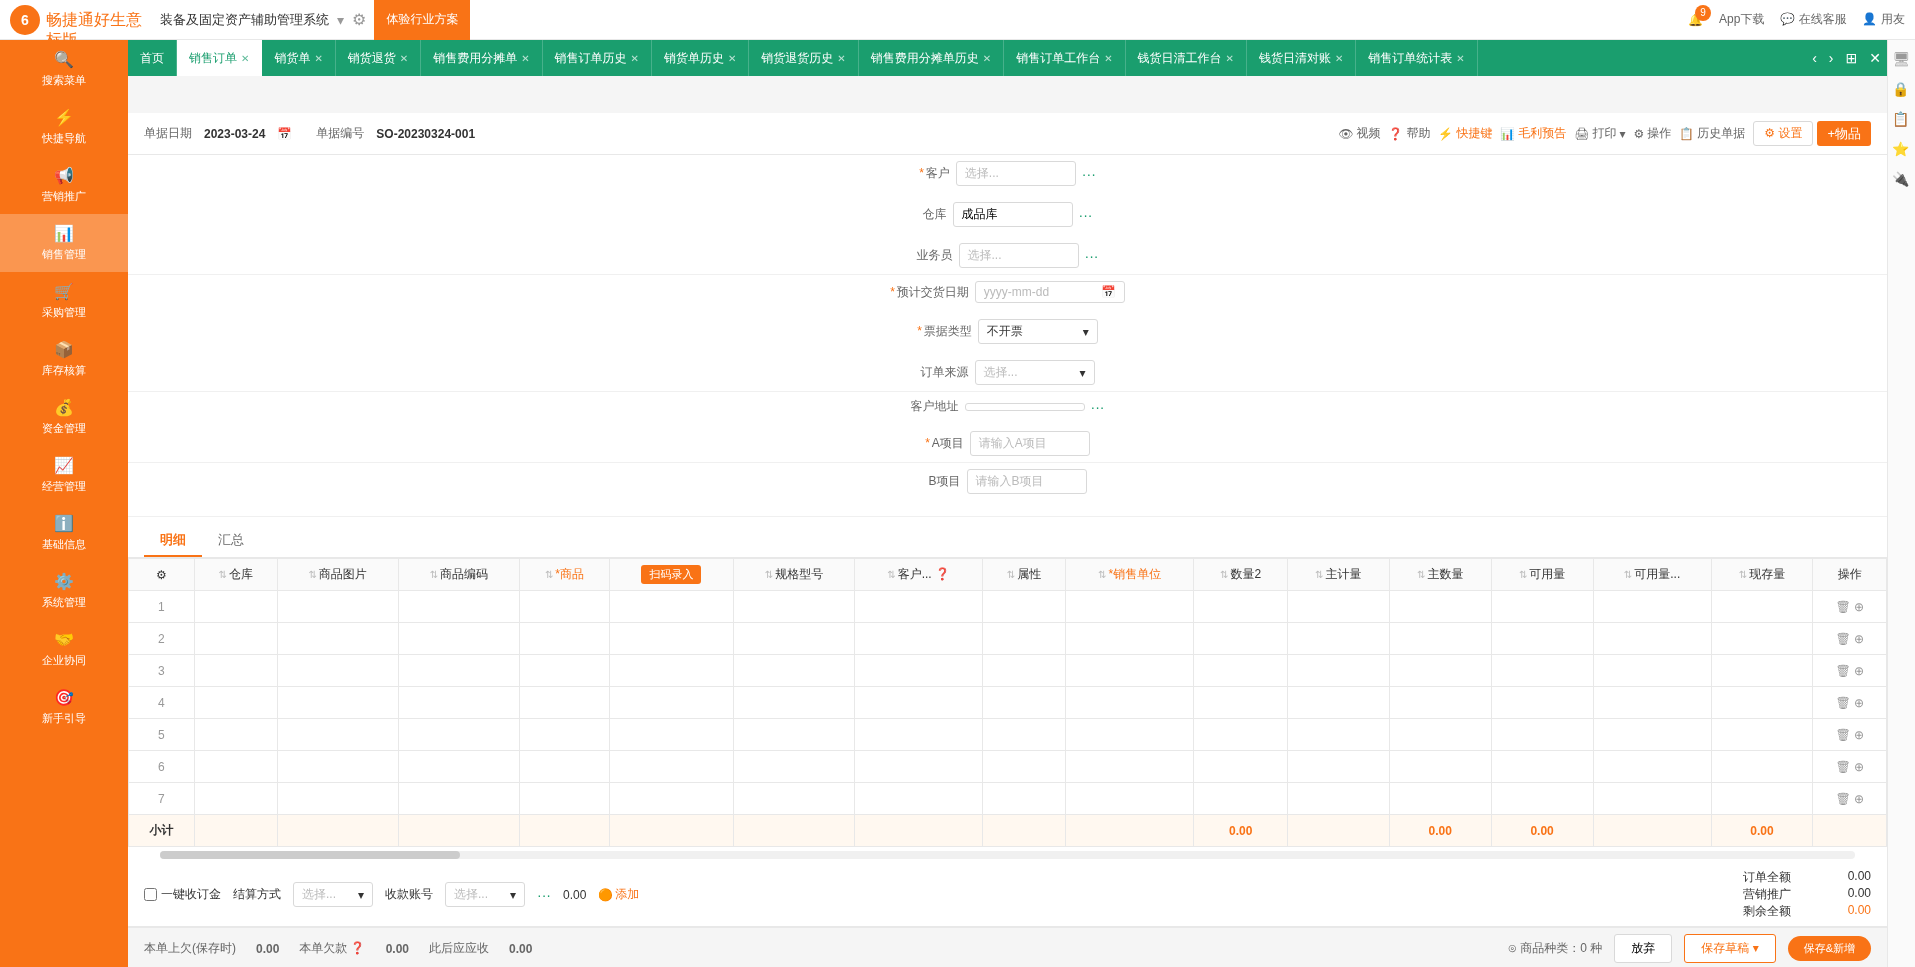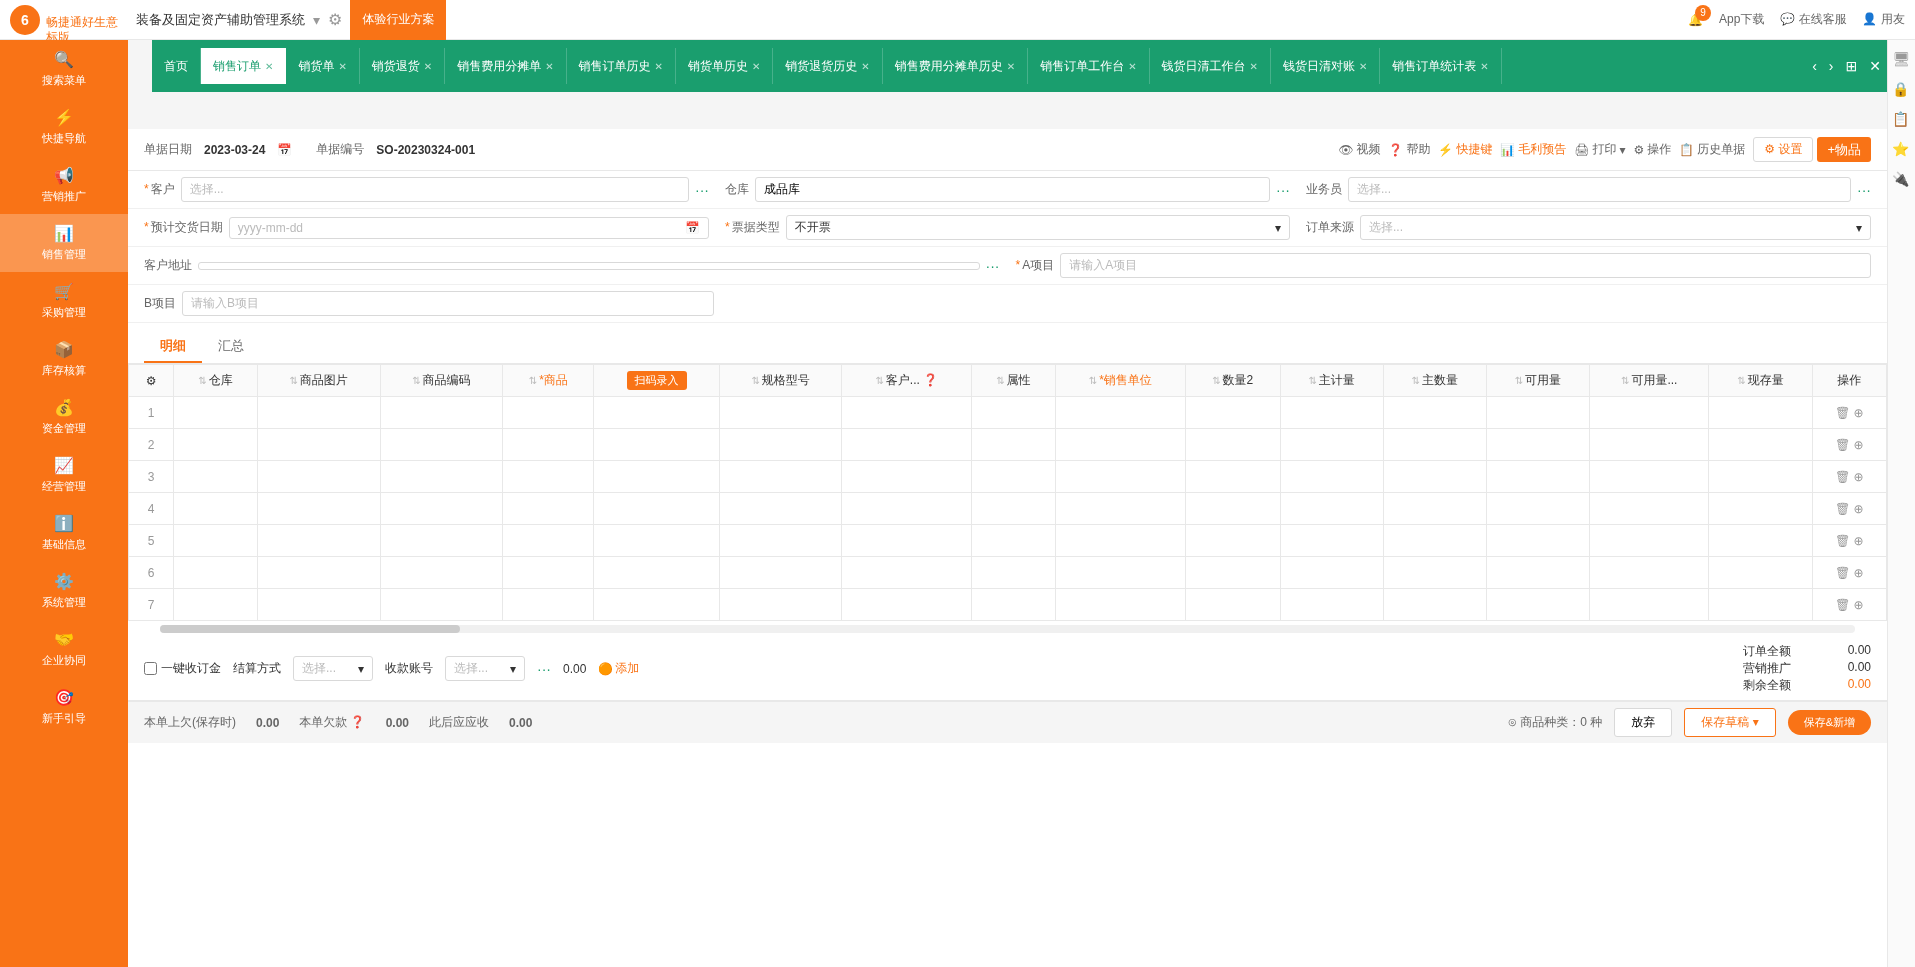--- a/index.html
+++ b/index.html
@@ -4,47 +4,47 @@
   <style>
     * { box-sizing: border-box; margin: 0; padding: 0; }
     body { font-family: 'Microsoft YaHei', Arial, sans-serif; font-size: 12px; background: #f5f5f5; color: #333; overflow: hidden; }
 
     
     .app-container { display: flex; flex-direction: column; height: 967px; width: 1915px; }
     .top-bar { height: 40px; background: #fff; display: flex; align-items: center; padding: 0 10px; border-bottom: 1px solid #e8e8e8; justify-content: space-between; flex-shrink: 0; }
     .main-area { display: flex; flex: 1; overflow: hidden; }
     .sidebar { width: 128px; background: #f97316; display: flex; flex-direction: column; flex-shrink: 0; }
     .content-area { flex: 1; display: flex; flex-direction: column; overflow: hidden; }
-    .tab-bar { height: 52px; background: #1a9e6e; display: flex; align-items: center; flex-shrink: 0; overflow: hidden; margin-left: 24px; }
+    .tab-bar { height: 36px; background: #1a9e6e; display: flex; align-items: center; flex-shrink: 0; overflow: hidden; }
     .main-content { flex: 1; background: #fff; overflow: auto; padding: 0; margin-top: 37px; }
 
     
     .top-bar-left { display: flex; align-items: center; gap: 8px; }
     .logo-area { display: flex; align-items: center; gap: 6px; }
     .logo-icon { width: 30px; height: 30px; background: #f97316; border-radius: 50%; display: flex; align-items: center; justify-content: center; color: white; font-size: 14px; font-weight: bold; }
-    .logo-text { font-size: 12px; color: #f97316; line-height: 1.2; margin-top: 20px; }
+    .logo-text { font-size: 16px; color: #f97316; line-height: 1.2; margin-top: 20px; }
     .system-title { font-size: 13px; color: #333; margin-left: 10px; }
     .top-bar-btn { background: #f97316; color: white; border: none; padding: 20px 12px; border-radius: 3px; font-size: 12px; cursor: pointer; }
     .top-bar-right { display: flex; align-items: center; gap: 16px; color: #666; font-size: 12px; }
     .top-bar-right span { cursor: pointer; }
     .badge { background: #f97316; color: white; border-radius: 50%; width: 16px; height: 16px; display: inline-flex; align-items: center; justify-content: center; font-size: 10px; }
     .sidebar-item { display: flex; flex-direction: column; align-items: center; padding: 10px 4px; cursor: pointer; color: white; font-size: 11px; gap: 4px; }
     .sidebar-item.active { background: rgba(255,255,255,0.25); }
     .sidebar-icon { font-size: 16px; }
 
     
     .tab-item { padding: 0 12px; height: 36px; display: flex; align-items: center; color: white; cursor: pointer; font-size: 12px; white-space: nowrap; border-right: 1px solid rgba(255,255,255,0.2); gap: 4px; flex-shrink: 0; }
     .tab-item.active { background: white; color: #1a9e6e; }
     .tab-item.home { background: #1a9e6e; }
     .tab-close { font-size: 10px; opacity: 0.7; }
     .tab-nav-btn { color: white; background: none; border: none; cursor: pointer; padding: 0 6px; font-size: 14px; }
 
     
     .form-header { padding: 8px 16px; background: #fff; border-bottom: 1px solid #e8e8e8; display: flex; align-items: center; gap: 12px; }
-    .form-row { display: flex; align-items: center; padding: 6px 16px; gap: 16px; border-bottom: 1px solid #f0f0f0; }
+    .form-row { display: flex; align-items: center; padding: 6px 16px; gap: 16px; border-bottom: 1px solid #f0f0f0; flex-direction: column; }
     .form-field { display: flex; align-items: center; gap: 6px; flex: 1; }
     .form-label { color: #666; white-space: nowrap; font-size: 12px; }
     .form-label.required::before { content: '*'; color: #f97316; margin-right: 2px; }
     .form-input { border: 1px solid #d9d9d9; border-radius: 3px; padding: 3px 8px; font-size: 12px; color: #000000; background: #fff; min-width: 120px; }
     .form-input.placeholder { color: #bbb; }
     .form-select { border: 1px solid #d9d9d9; border-radius: 3px; padding: 3px 8px; font-size: 12px; min-width: 120px; background: #fff; display: flex; align-items: center; justify-content: space-between; cursor: pointer; }
     .ellipsis-btn { color: #1a9e6e; cursor: pointer; font-size: 14px; }
     .date-field { border: 1px solid #d9d9d9; border-radius: 3px; padding: 3px 8px; font-size: 12px; min-width: 150px; display: flex; align-items: center; gap: 4px; }
 
     
@@ -503,20 +503,39 @@
                   <td></td>
                   <td></td>
                   <td></td>
                   <td></td>
                   <td></td>
                   <td></td>
                   <td></td>
                   <td></td>
                   <td><span style="cursor:pointer;color:#999;">🗑</span> <span style="cursor:pointer;color:#999;">⊕</span></td>
                 </tr>
+                <tr class="summary-row">
+                  <td style="color: rgb(51, 51, 51); font-weight: bold;">小计</td>
+                  <td></td>
+                  <td></td>
+                  <td></td>
+                  <td></td>
+                  <td></td>
+                  <td></td>
+                  <td></td>
+                  <td></td>
+                  <td></td>
+                  <td>0.00</td>
+                  <td></td>
+                  <td>0.00</td>
+                  <td>0.00</td>
+                  <td></td>
+                  <td>0.00</td>
+                  <td></td>
+                </tr>
               </tbody>
           </table>
         </div>
 
         <div style="padding:4px 16px;">
           <div class="scroll-track">
               <div class="scroll-thumb"></div>
             </div>
         </div>
 

